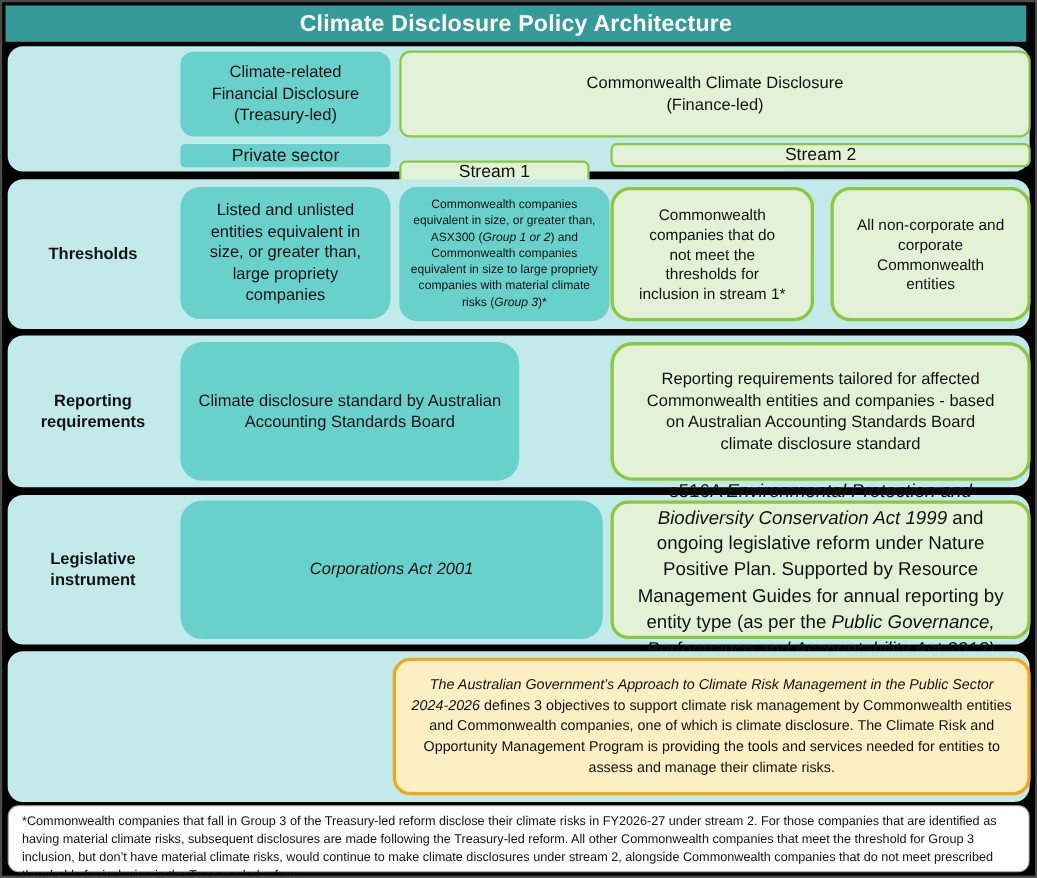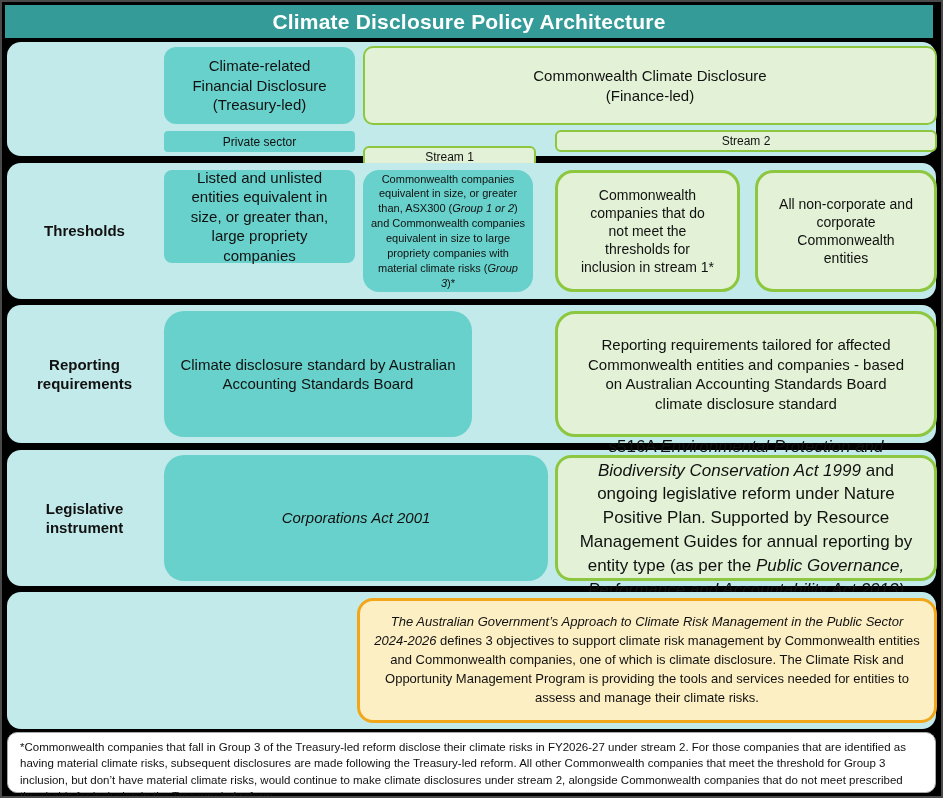--- a/index.html
+++ b/index.html
@@ -29,27 +29,27 @@
     text-align:center;box-sizing:border-box;line-height:1.3;
   }
   .teal{background:#68D1CB;}
   .green{background:#E3F2D6;border:3px solid #8DC63F;}
   .green-thin{background:#E3F2D6;border:2px solid #8DC63F;}
   .yellow{background:#FDEFC4;border:3px solid #F2A71B;}
   .pre{white-space:pre-line;}
   
   .b-treasury-hdr{left:157px;top:5px;width:191px;height:77px;border-radius:12px;font-size:15px;}
   .b-finance-hdr{left:356px;top:4px;width:574px;height:79px;border-radius:10px;font-size:15px;}
-  .bar{position:absolute;display:flex;align-items:center;justify-content:center;font-size:12px;box-sizing:border-box;}
+  .bar{position:absolute;display:flex;align-items:center;justify-content:center;font-size:16px;box-sizing:border-box;}
   .b-private{left:157px;top:89px;width:191px;height:21px;border-radius:4px;}
   .b-stream1{left:356px;top:104px;width:173px;height:22px;border-radius:6px;}
   .b-stream2{left:548px;top:88px;width:382px;height:22px;border-radius:6px;}
   
-  .b-th-a{left:157px;top:7px;width:191px;height:93px;border-radius:8px;font-size:15px;text-align:center;}
-  .b-th-b{left:356px;top:7px;width:170px;height:122px;border-radius:16px;font-size:11px;padding:0 7px;line-height:1.35;}
+  .b-th-a{left:157px;top:7px;width:191px;height:120px;border-radius:18px;font-size:15px;text-align:center;}
+  .b-th-b{left:356px;top:7px;width:191px;height:122px;border-radius:16px;font-size:11px;padding:0 7px;line-height:1.35;}
   .b-th-c{left:548px;top:7px;width:185px;height:122px;border-radius:18px;font-size:14px;}
   .b-th-d{left:748px;top:7px;width:182px;height:122px;border-radius:18px;font-size:14px;}
   
   .b-rep-a{left:157px;top:6px;width:308px;height:126px;border-radius:20px;font-size:15px;}
   .b-rep-b{left:548px;top:6px;width:382px;height:126px;border-radius:20px;font-size:15px;}
   
   .b-leg-a{left:157px;top:5px;width:384px;height:126px;border-radius:20px;font-size:15px;}
   .b-leg-b{left:548px;top:5px;width:382px;height:126px;border-radius:16px;font-size:17px;padding:0 10px;line-height:1.4;}
   
   .b-sup{left:350px;top:6px;width:580px;height:125px;border-radius:16px;font-size:13px;padding:0 14px;line-height:1.45;}

